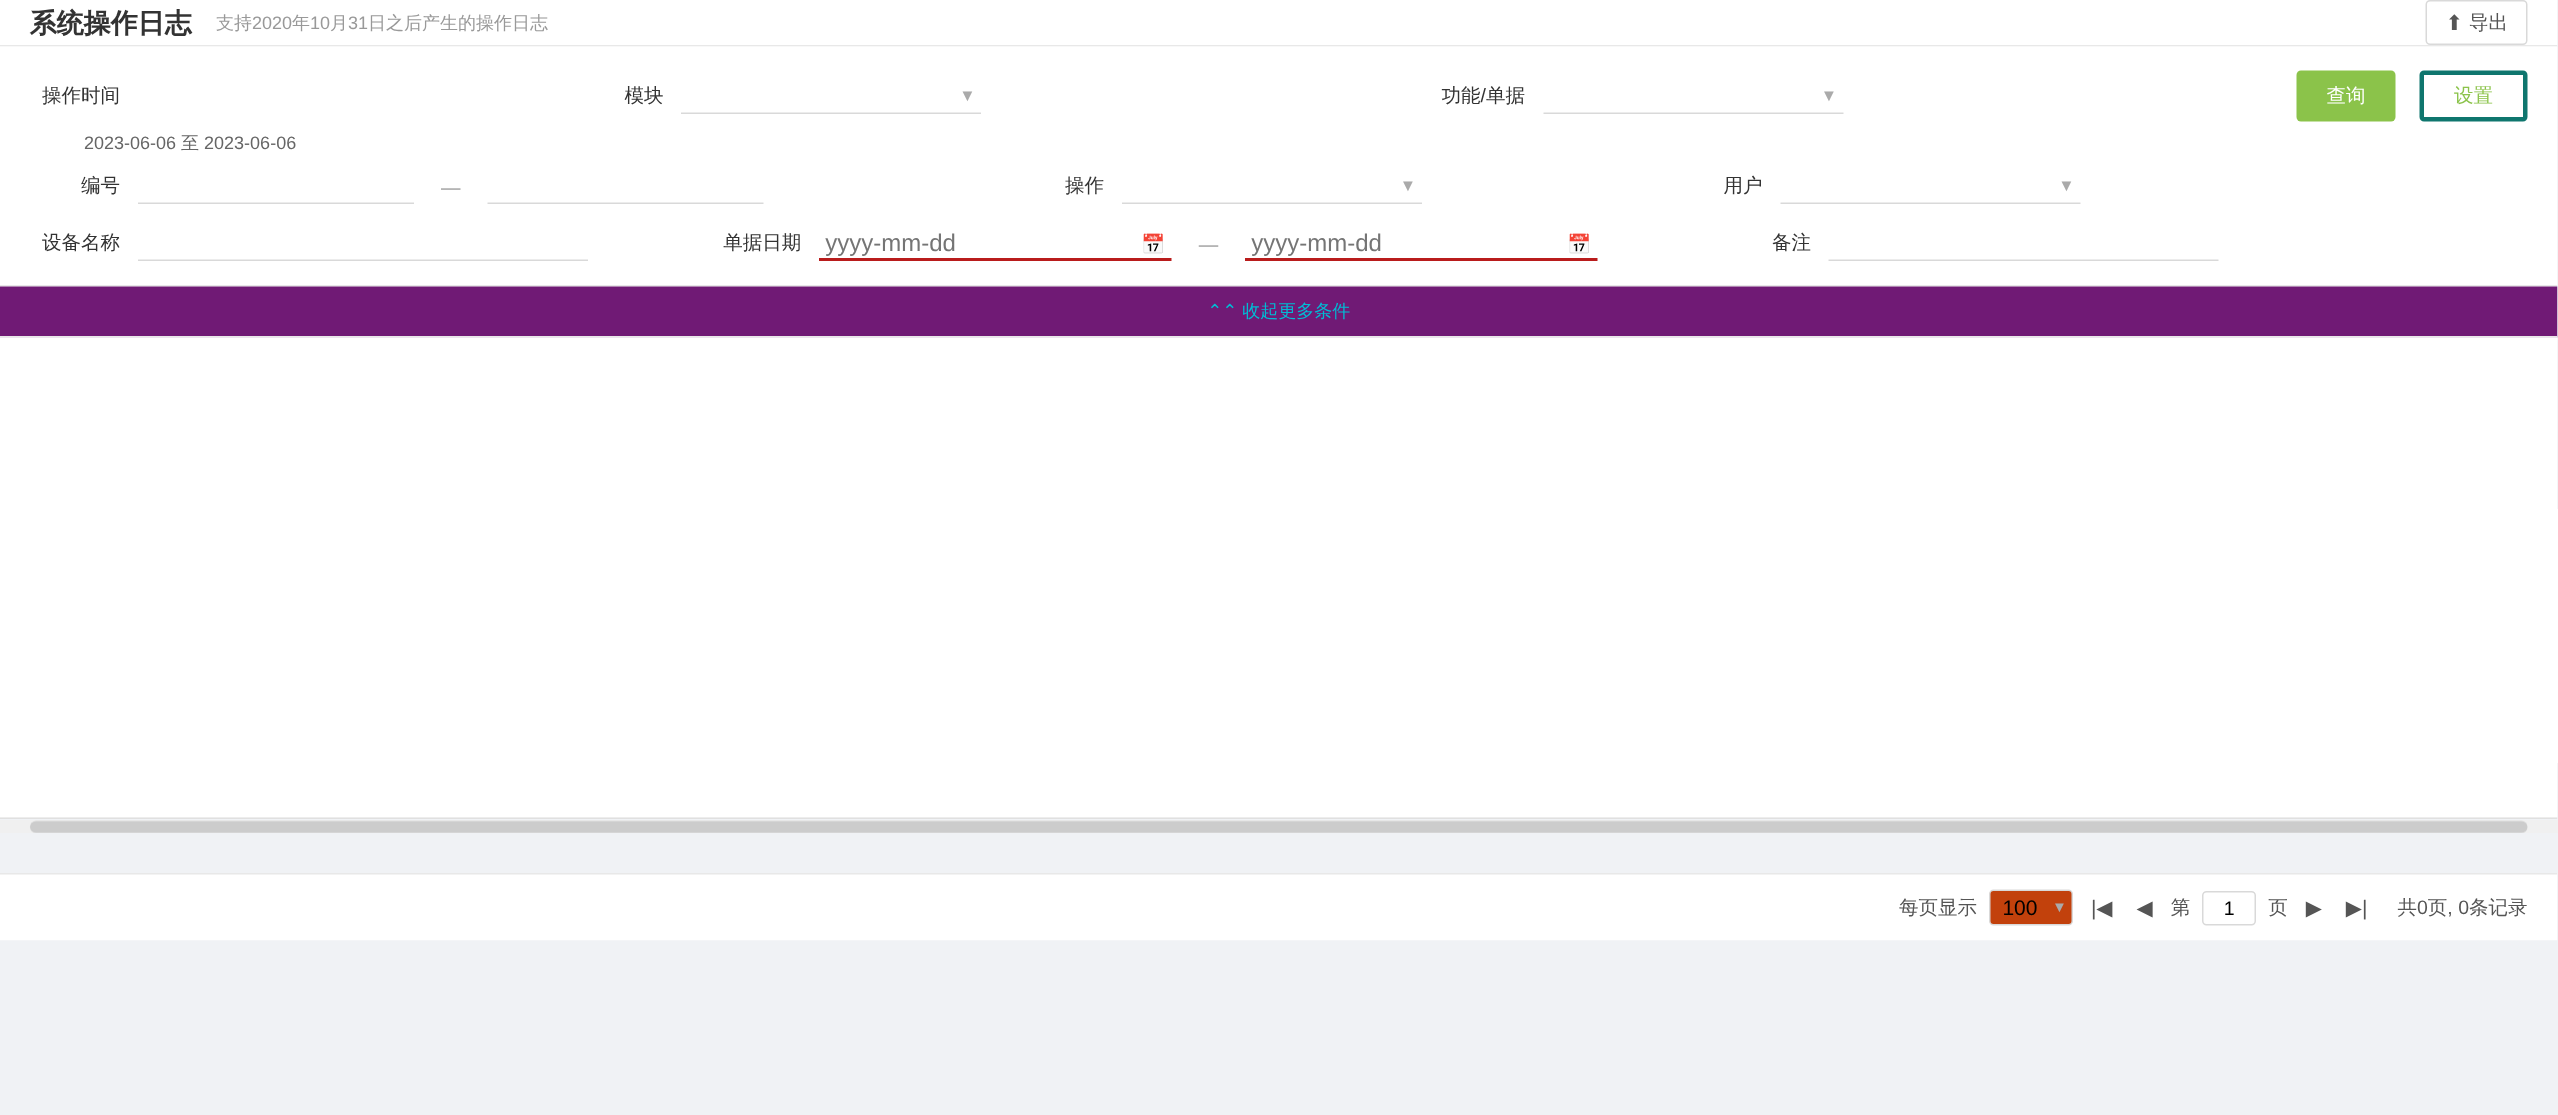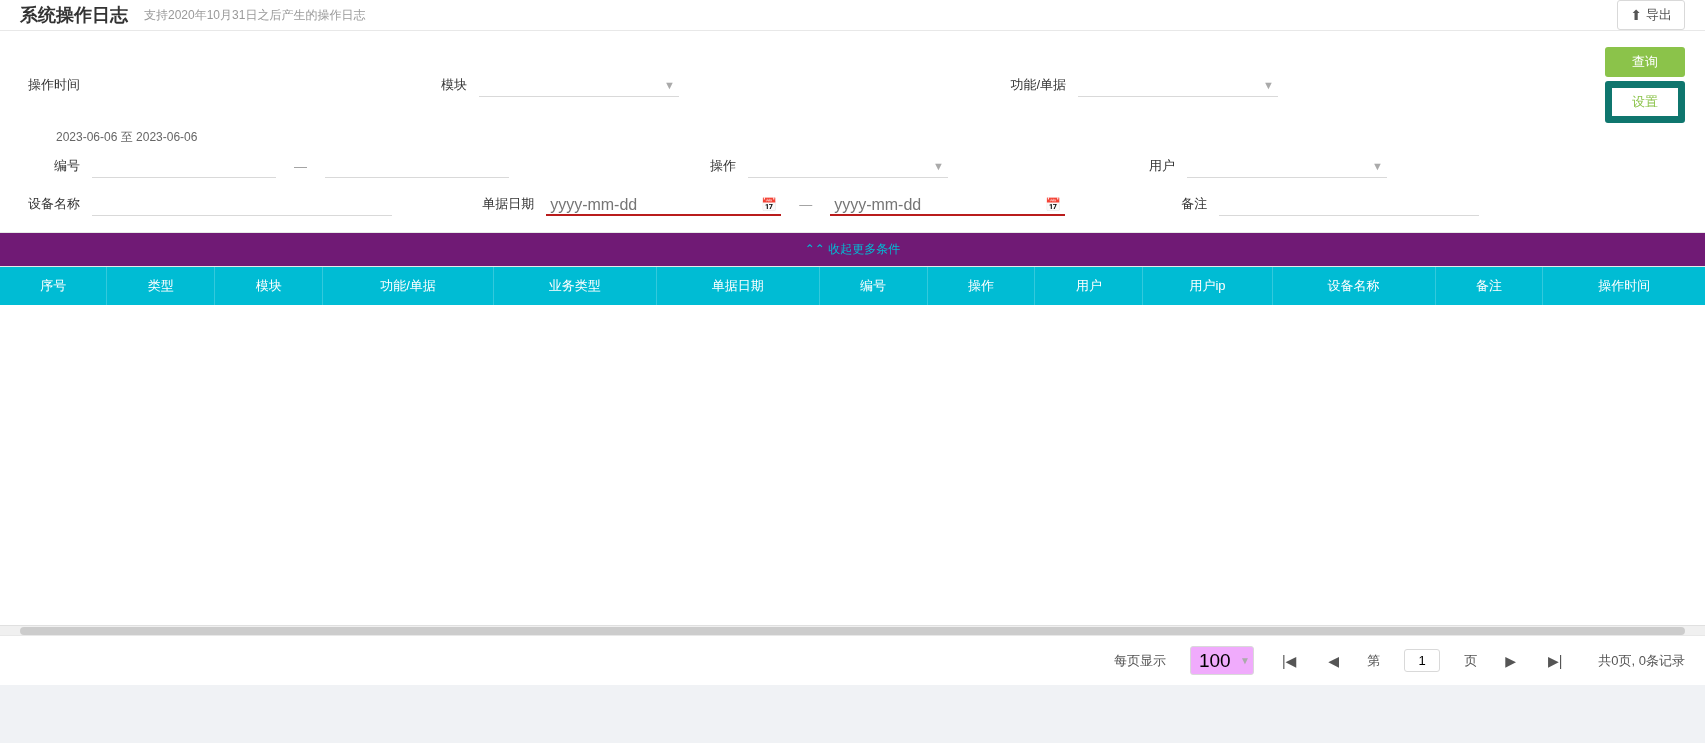--- a/index.html
+++ b/index.html
@@ -132,38 +132,37 @@
     }
     .date-icon {
       position: absolute;
       right: 4px;
       font-size: 13px;
       color: #40bcd4;
       pointer-events: none;
     }
     .action-buttons {
       display: flex;
-      flex-direction: column;
-      gap: 4px;
+      gap: 16px;
       margin-left: auto;
     }
     .btn-query {
       background: #8bc34a;
       color: #fff;
       border: none;
       padding: 6px 20px;
       font-size: 13px;
       border-radius: 3px;
       cursor: pointer;
       min-width: 60px;
     }
     .btn-settings {
       background: #fff;
       color: #8bc34a;
-      border: 7px solid #0f766e;
+      border: 3px solid #0f766e;
       padding: 5px 20px;
       font-size: 13px;
       border-radius: 3px;
       cursor: pointer;
       min-width: 60px;
     }
     .collapse-bar {
       text-align: center;
       padding: 8px;
       cursor: pointer;
@@ -201,37 +200,38 @@
       background: #fff;
     }
 
     .footer {
       background: #fff;
       border-top: 1px solid #e8e8e8;
       padding: 10px 20px;
       display: flex;
       align-items: center;
       justify-content: flex-end;
-      gap: 24px;
+      gap: 8px;
       font-size: 13px;
       color: #555;
+      margin-top: 27px;
     }
     .footer-label { color: #555; }
     .per-page-select-wrapper {
       position: relative;
       display: inline-flex;
       align-items: center;
     }
     .per-page-select {
       appearance: none;
       border: 1px solid #d9d9d9;
       border-radius: 3px;
       padding: 3px 22px 3px 8px;
-      font-size: 19px;
-      background: #f0abfc;
+      font-size: 14px;
+      background: #c2410c;
       cursor: pointer;
       outline: none;
     }
     .per-page-arrow {
       position: absolute;
       right: 4px;
       pointer-events: none;
       font-size: 10px;
       color: #aaa;
     }
@@ -373,41 +373,20 @@
   </div>
 </div>
 
 <div class="collapse-bar">
   <span>⌃⌃</span>
   <span>收起更多条件</span>
 </div>
 
 <div class="main-content">
   <div class="table-container">
-    <table>
-      <thead>
-        <tr>
-          <th>序号</th>
-          <th>类型</th>
-          <th>模块</th>
-          <th>功能/单据</th>
-          <th>业务类型</th>
-          <th>单据日期</th>
-          <th>编号</th>
-          <th>操作</th>
-          <th>用户</th>
-          <th>用户ip</th>
-          <th>设备名称</th>
-          <th>备注</th>
-          <th>操作时间</th>
-        </tr>
-      </thead>
-      <tbody>
-      </tbody>
-    </table>
     <div class="empty-area"></div>
   </div>
 
   <div class="scrollbar-area">
     <div class="scrollbar-inner">
       <div class="scrollbar-thumb"></div>
     </div>
   </div>
 
   <div class="footer">

